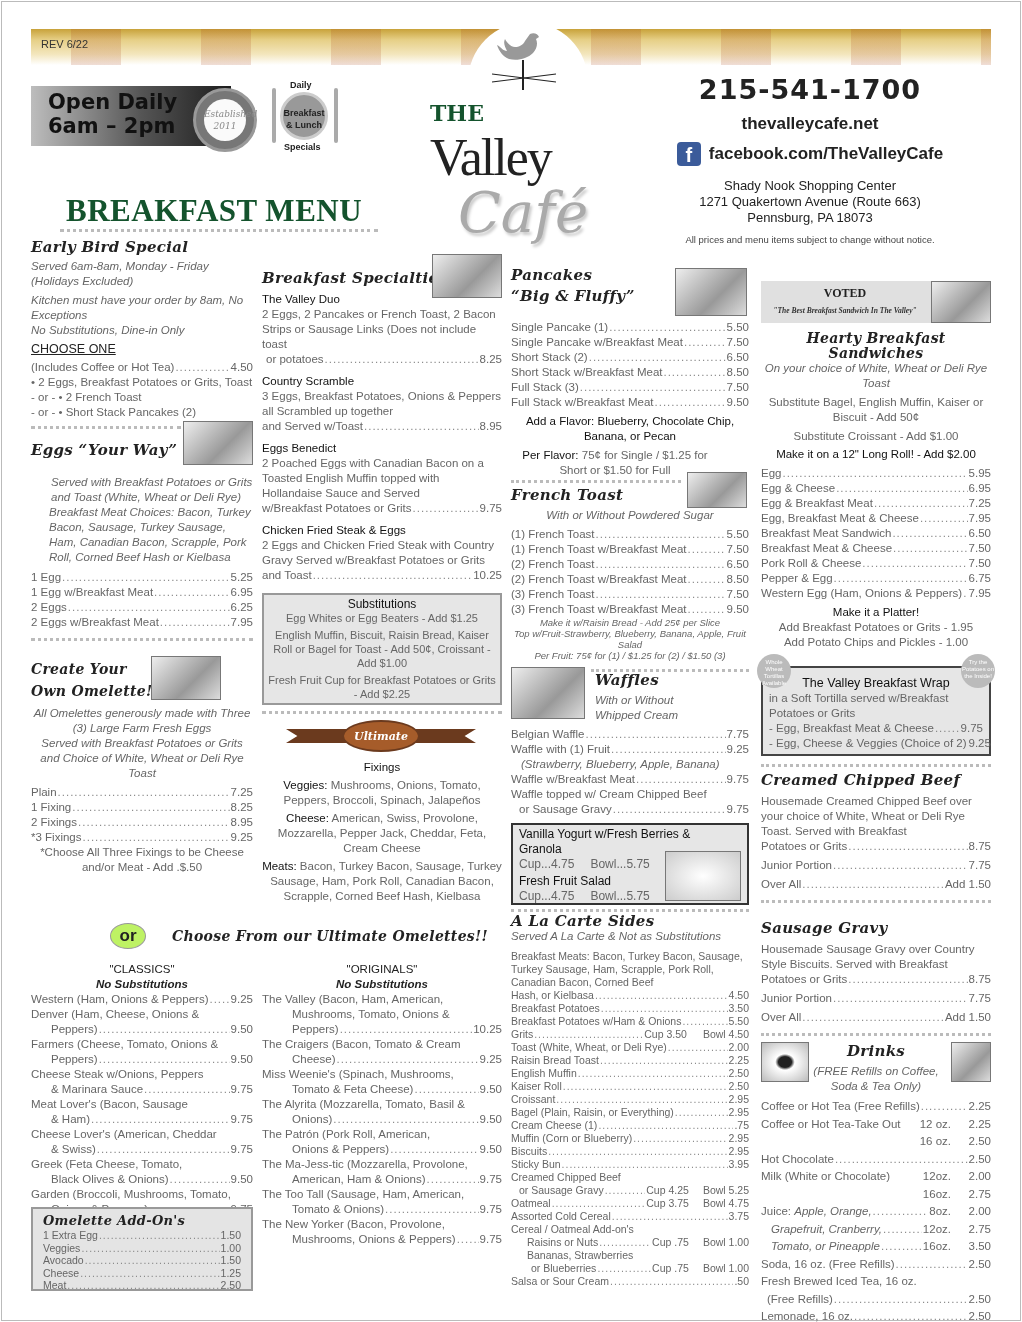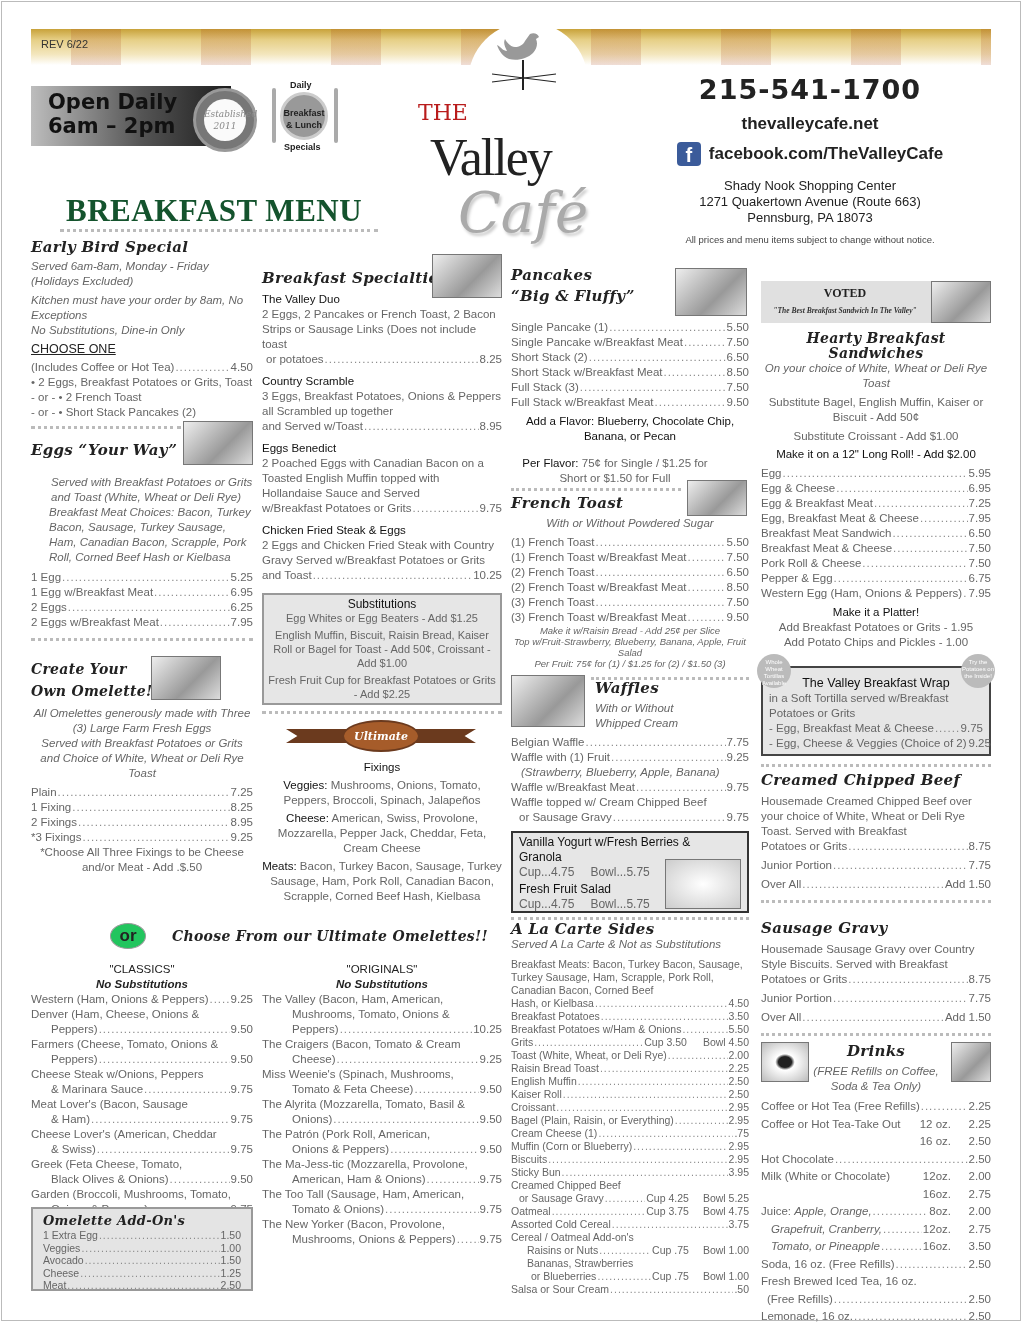--- a/index.html
+++ b/index.html
@@ -14,21 +14,21 @@
 .est{position:absolute;left:193px;top:88px;width:64px;height:64px;border-radius:50%;background:#777;border:3px solid #999}
 .est-in{position:absolute;left:8px;top:8px;width:42px;height:42px;border-radius:50%;background:#fafafa;font-family:"DejaVu Serif",serif;font-style:italic;font-size:9px;color:#888;text-align:center;padding-top:9px;line-height:12px}
 .plate{position:absolute;left:270px;top:80px;width:70px;height:75px}
 .plate .fork,.plate .knife{position:absolute;top:8px;width:4px;height:55px;background:#aaa;border-radius:2px}
 .plate .fork{left:2px}.plate .knife{right:2px}
 .plate .disc{position:absolute;left:10px;top:12px;width:48px;height:48px;border-radius:50%;background:#999;border:3px solid #ccc;color:#222;font-size:9px;font-weight:bold;text-align:center;padding-top:12px;line-height:12px}
 .plate .top{position:absolute;left:20px;top:0;font-size:9px;font-weight:bold;color:#222}
 .plate .bot{position:absolute;left:14px;top:62px;font-size:9px;font-weight:bold;color:#222}
 .logo{position:absolute;left:418px;top:30px;width:200px;height:230px}
 .rooster{position:absolute;left:72px;top:2px;width:70px;height:58px}
-.logo-the{position:absolute;left:0;top:70px;font-family:"DejaVu Serif",serif;font-size:22px;color:#b91c1c;font-weight:normal}
+.logo-the{position:absolute;left:12px;top:70px;font-family:"DejaVu Serif",serif;font-size:22px;color:#14532d;font-weight:bold}
 .logo-valley{position:absolute;left:12px;top:88px;font-family:"Liberation Serif",serif;font-size:52px;color:#222;letter-spacing:-2px;line-height:80px}
 .logo-cafe{position:absolute;left:40px;top:150px;font-family:"DejaVu Serif",serif;font-style:italic;font-size:56px;color:#aaa;text-shadow:2px 3px 3px #ccc}
 .contact{position:absolute;left:660px;top:72px;width:300px;text-align:center}
 .phone{font-size:27px;font-weight:bold;color:#222;font-family:"DejaVu Sans",sans-serif;letter-spacing:1px;margin-top:2px}
 .web{font-size:17px;font-weight:bold;color:#222;margin-top:9px}
 .fb{font-size:17px;font-weight:bold;color:#222;margin-top:8px;display:flex;align-items:center;justify-content:center;gap:8px}
 .fbicon{width:24px;height:24px;background:#3b5b9a;border-radius:4px;color:#fff;font-weight:bold;font-size:20px;line-height:26px;text-align:center}
 .addr{font-size:13px;color:#222;line-height:16px;margin-top:12px}
 .notice{font-size:9.5px;color:#444;margin-top:8px}
 .bm{position:absolute;left:66px;top:193px;font-family:"Liberation Serif",serif;font-weight:bold;font-size:31px;color:#14532d;letter-spacing:.5px}
@@ -178,21 +178,21 @@
       </div>
     <div class="row">
         <span class="n">*3 Fixings</span>
         <span class="fill"></span>
         <span class="p">9.25</span>
       </div>
   </div>
   <div class="center">*Choose All Three Fixings to be Cheese and/or Meat - Add .$.50</div>
 </div>
 
-<div style="position:absolute;left:110px;top:923px;width:36px;height:26px;border-radius:50%;background:#22c55e;border:1px solid #999;text-align:center;font-weight:bold;font-size:17px;color:#222;line-height:24px">or</div>
+<div style="position:absolute;left:110px;top:923px;width:36px;height:26px;border-radius:50%;background:#bef264;border:1px solid #999;text-align:center;font-weight:bold;font-size:17px;color:#222;line-height:24px">or</div>
 <div class="script" style="position:absolute;left:172px;top:928px;font-size:14px">Choose From our Ultimate Omelettes!!</div>
 
 <div class="col" style="left:31px;top:962px;width:222px">
   <div class="center blk" style="font-weight:normal">"CLASSICS"</div>
   <div class="center blk it">No Substitutions</div>
   <div>
       <div class="row">
         <span class="n">Western (Ham, Onions &amp; Peppers)</span>
         <span class="fill"></span>
         <span class="p">9.25</span>
@@ -446,21 +446,21 @@
         <span class="fill"></span>
         <span class="p">7.50</span>
       </div>
     <div class="row">
         <span class="n">Full Stack w/Breakfast Meat</span>
         <span class="fill"></span>
         <span class="p">9.50</span>
       </div>
   </div>
   <div class="center" style="margin-top:4px;color:#111">Add a Flavor:  Blueberry, Chocolate Chip, Banana, or Pecan</div>
-  <div class="center" style="margin-top:12px;padding-right:30px"><span style="color:#111">Per Flavor:</span> <span>75¢ for Single / $1.25 for Short or $1.50 for Full</span></div>
+  <div class="center" style="margin-top:4px;padding-right:30px"><span style="color:#111">Per Flavor:</span> <span>75¢ for Single / $1.25 for Short or $1.50 for Full</span></div>
   <div style="position:relative;height:26px">
     <div class="dots" style="position:absolute;top:2px;width:170px"></div>
     <div class="script" style="position:absolute;top:10px">French Toast</div>
     <div class="photo" style="position:absolute;left:176px;top:-6px;width:60px;height:36px"></div>
   </div>
   <div class="it center" style="margin-top:4px">With or Without Powdered Sugar</div>
   <div style="margin-top:4px">
     <div class="row">
         <span class="n">(1) French Toast</span>
         <span class="fill"></span>

